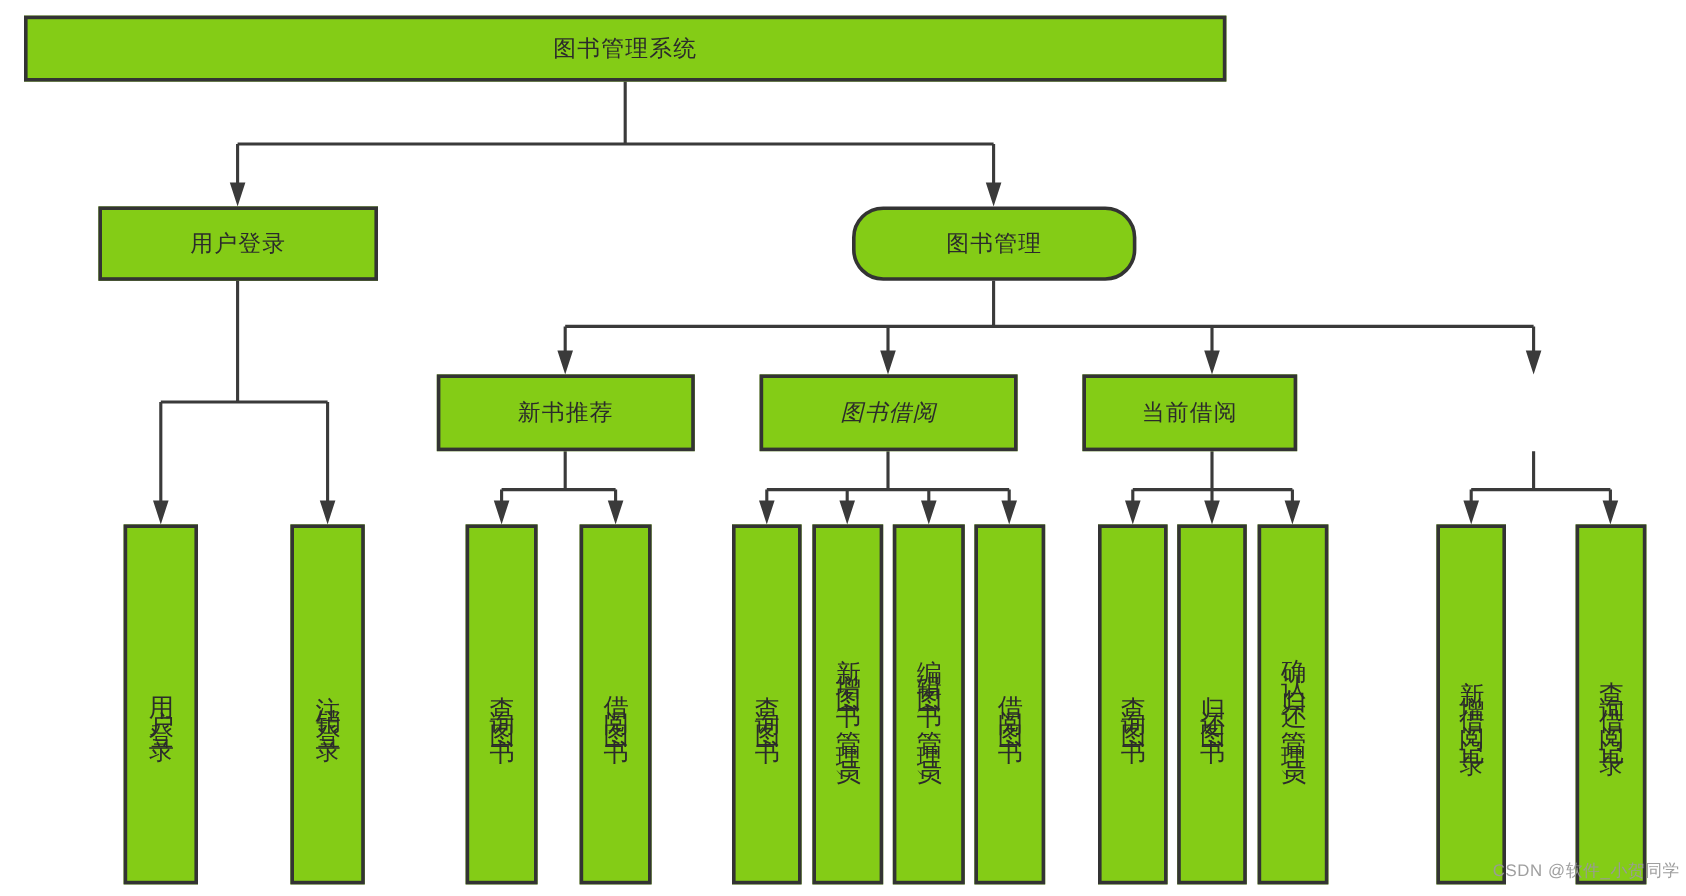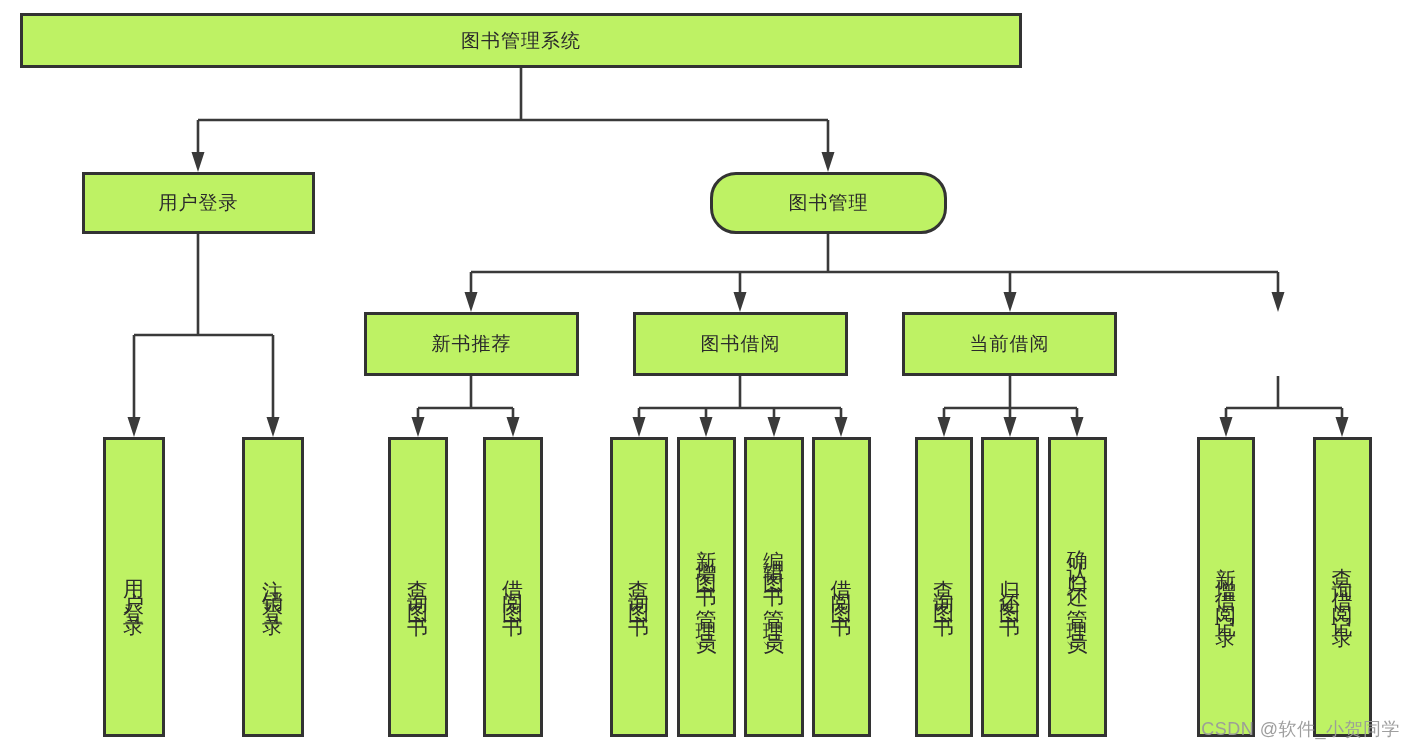--- a/index.html
+++ b/index.html
@@ -16,21 +16,21 @@
 
   .wires {
     position: absolute;
     left: 0; top: 0;
     width: 1405px; height: 747px;
     z-index: 1;
   }
 
   .node {
     position: absolute;
-    background: #bef264;
+    background: #84cc16;
     border: 3px solid #333333;
     display: flex;
     align-items: center;
     justify-content: center;
     color: #2b2b2b;
     z-index: 2;
   }
 
   .hnode { font-size: 19px; letter-spacing: 1px; }
   .hnode.root { font-size: 19px; }
@@ -41,21 +41,21 @@
     font-size: 21px;
     letter-spacing: 12px;
     line-height: 1;
     white-space: nowrap;
   }
 
   .watermark {
     position: absolute;
     right: 5px;
     top: 717px;
-    font-size: 18px;
+    font-size: 14px;
     letter-spacing: 0.5px;
     color: rgba(154, 154, 154, 0.95);
     z-index: 3;
     pointer-events: none;
   }
 </style>
 </head>
 <body>
 
 <div class="canvas">
@@ -72,24 +72,24 @@
   <div class="node hnode" style="left:82px; top:172px; width:233px; height:62px;">
     <span>用户登录</span>
   </div>
   <div class="node hnode" style="left:710px; top:172px; width:237px; height:62px;border-radius:26px;">
     <span>图书管理</span>
   </div>
 
   <div class="node hnode" style="left:364px; top:312px; width:215px; height:64px;">
     <span>新书推荐</span>
   </div>
-  <div class="node hnode" style="left:633px; top:312px; width:215px; height:64px;">
+  <div class="node hnode" style="left:633px; top:312px; width:215px; height:64px;font-style:italic;">
     <span>图书借阅</span>
   </div>
-  <div class="node hnode" style="left:902px; top:312px; width:215px; height:64px;">
+  <div class="node hnode" style="left:902px; top:312px; width:179px; height:64px;">
     <span>当前借阅</span>
   </div>
 
   <div class="node vnode" style="left:103px; top:437px; width:62px; height:300px;">
     <span>用户登录</span>
   </div>
   <div class="node vnode" style="left:242px; top:437px; width:62px; height:300px;">
     <span>注销登录</span>
   </div>
 

